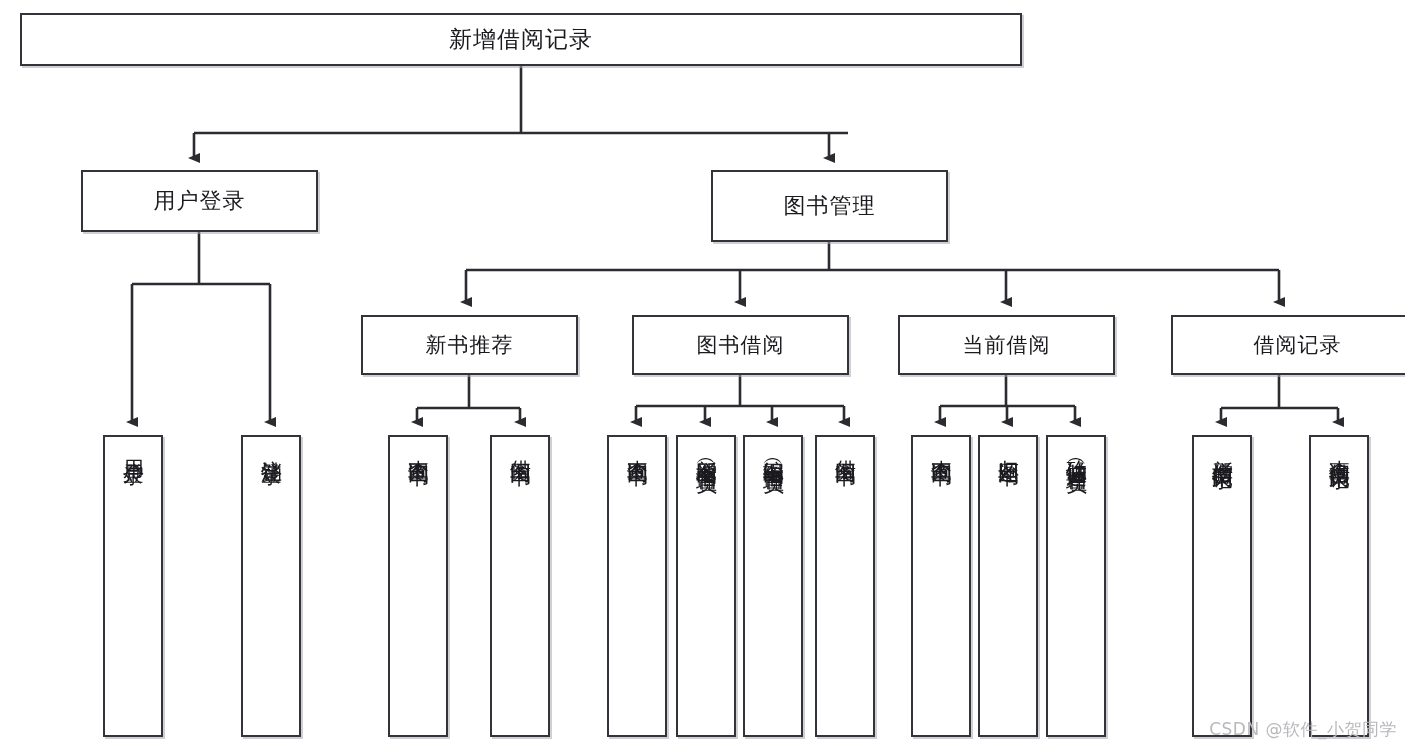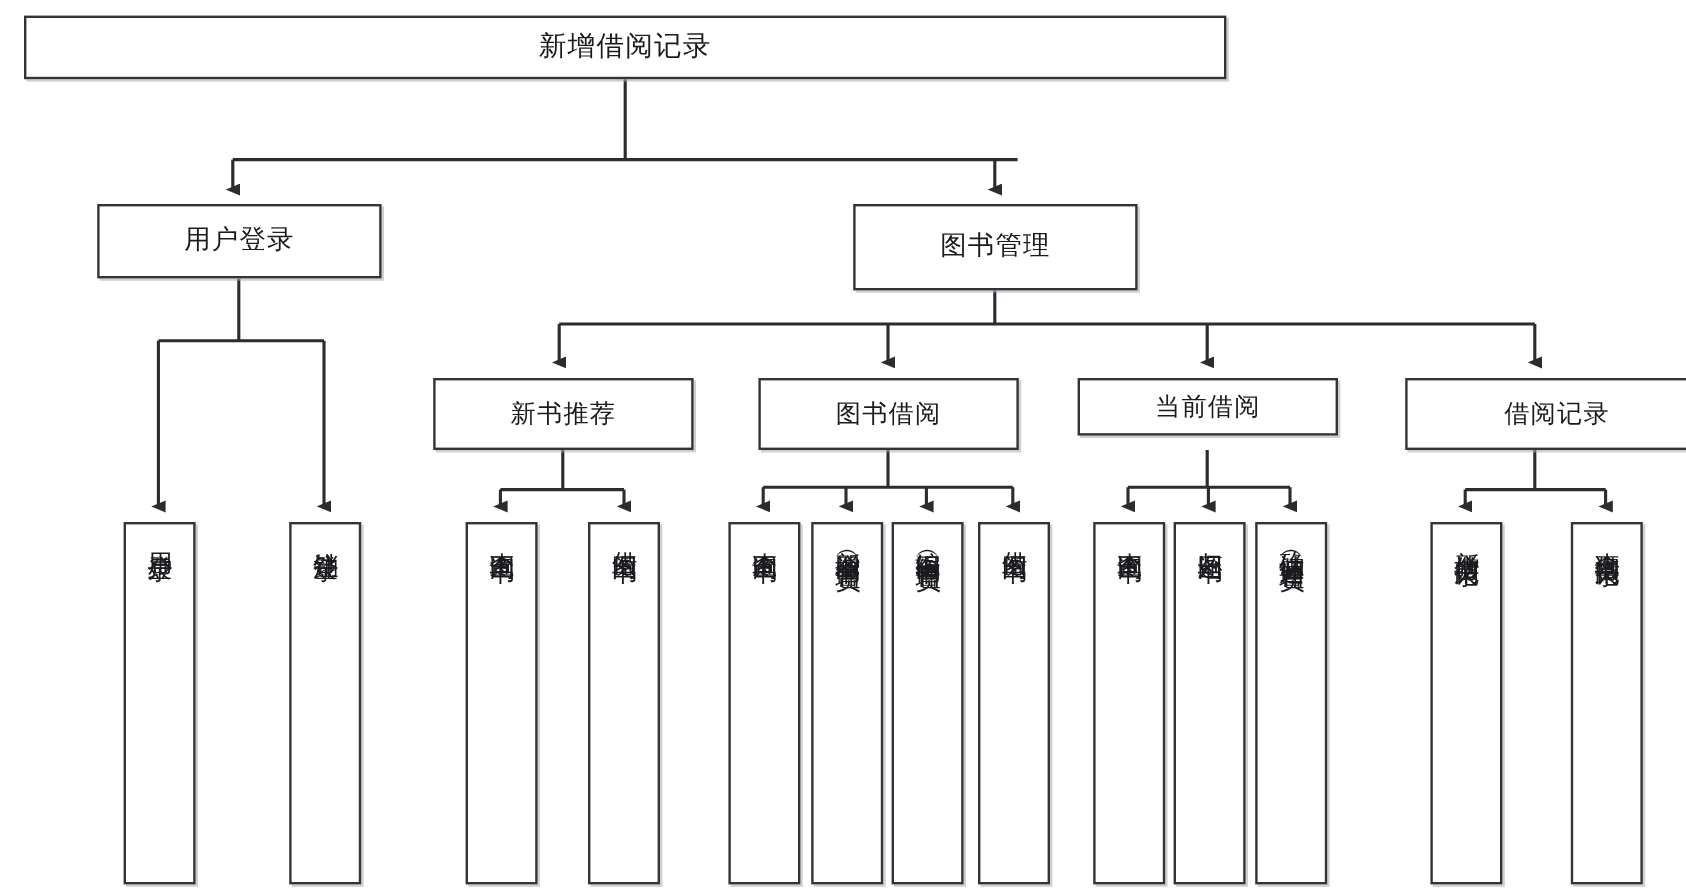--- a/index.html
+++ b/index.html
@@ -133,21 +133,21 @@
   <div class="node level2" style="left:711px; top:170px; width:237px; height:72px;">
     <span class="node-label">图书管理</span>
   </div>
 
   <div class="node level3" style="left:632px; top:315px; width:217px; height:60px;">
     <span class="node-label">图书借阅</span>
   </div>
   <div class="node level3" style="left:361px; top:315px; width:217px; height:60px;">
     <span class="node-label">新书推荐</span>
   </div>
-  <div class="node level3" style="left:898px; top:315px; width:217px; height:48px;">
+  <div class="node level3" style="left:898px; top:315px; width:217px; height:60px;">
     <span class="node-label">当前借阅</span>
   </div>
   <div class="node level3" style="left:1171px; top:315px; width:253px; height:60px;">
     <span class="node-label">借阅记录</span>
   </div>
 
   <div class="node leaf" style="left:103px; top:435px; width:60px; height:302px;">
     <span class="node-label">用户登录</span>
   </div>
   <div class="node leaf" style="left:241px; top:435px; width:60px; height:302px;">
@@ -184,14 +184,15 @@
     <span class="node-label">确认归还（管理员）</span>
   </div>
 
   <div class="node leaf" style="left:1192px; top:435px; width:60px; height:302px;">
     <span class="node-label">新增借阅记录</span>
   </div>
   <div class="node leaf" style="left:1309px; top:435px; width:60px; height:302px;">
     <span class="node-label">查询借阅记录</span>
   </div>
 
+  <div class="watermark">CSDN @软件_小贺同学</div>
 
 </div>
 
 </body></html>

